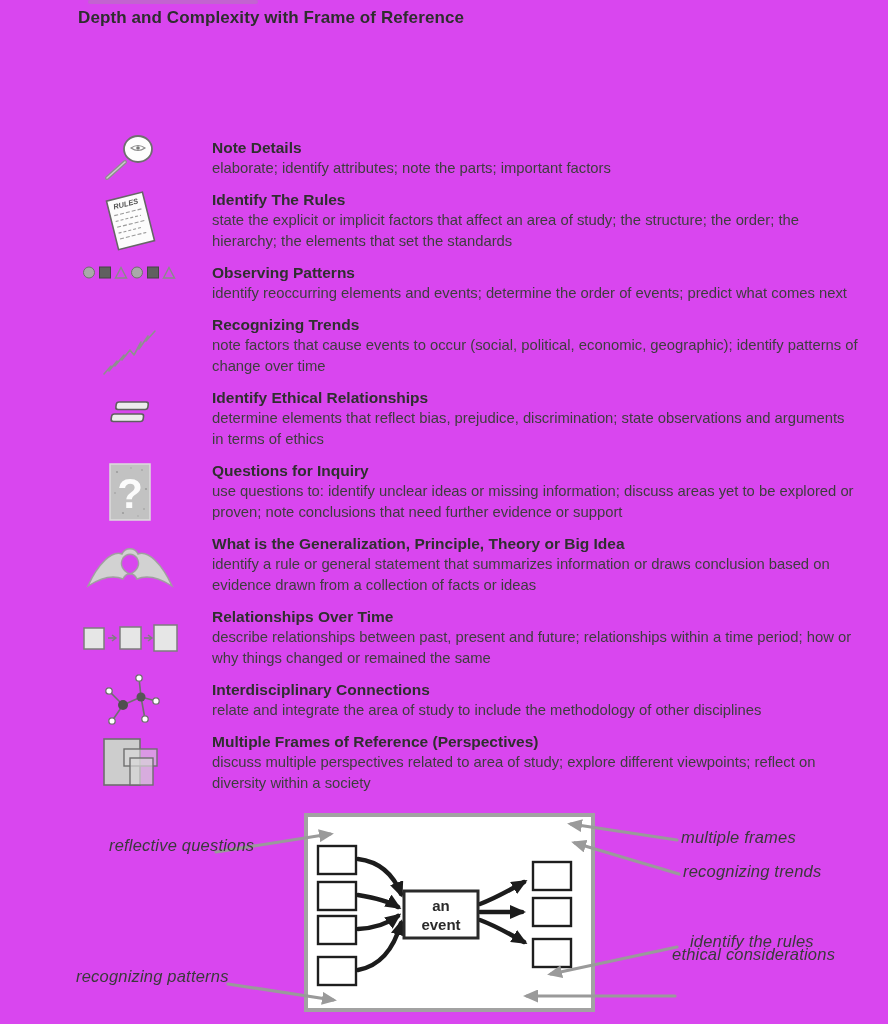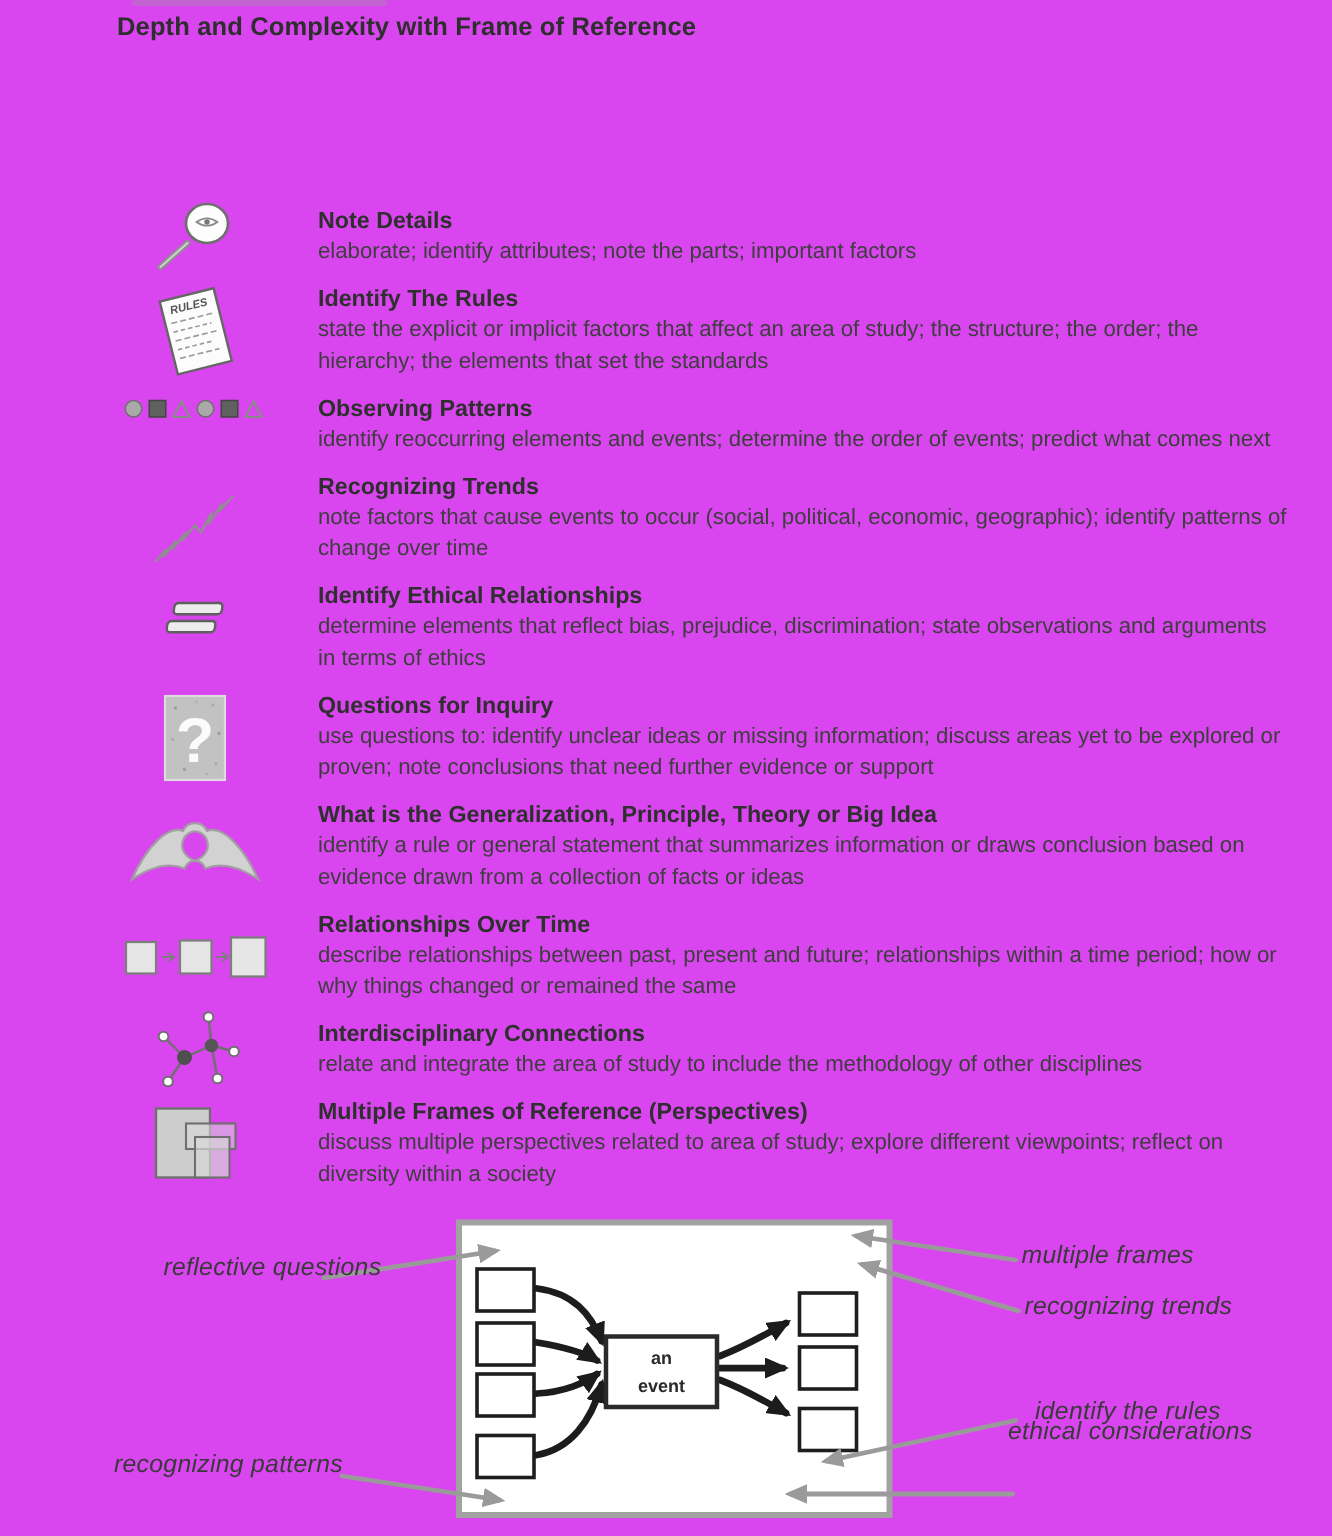--- a/index.html
+++ b/index.html
@@ -27,21 +27,21 @@
   .icon-cell.up6 svg { transform:translateY(-6px); }
   .icon-cell.dn6 svg { transform:translateY(6px); }
   .text-cell { flex:none; width:705px;margin-left:32px; }
   .item-title { font-size:15.5px; font-weight:bold; line-height:21px; color:#2f2f2f; }
   .item-desc { font-size:14.8px; line-height:21px; color:#3e3e3e; white-space:pre-line; }
   .diagram { position:absolute; left:0; top:810px; width:888px; height:214px; }
   .diagram svg.scene { position:absolute; left:0; top:0; }
   .event-label {
     position:absolute; left:404px; top:891px; width:74px; height:47px;
     display:flex; align-items:center; justify-content:center; text-align:center;
-    font-size:12px; font-weight:bold; line-height:19px; color:#2a2a2a; white-space:pre-line;
+    font-size:15px; font-weight:bold; line-height:19px; color:#2a2a2a; white-space:pre-line;
   }
   .dlabel {
     position:absolute; font-size:16.5px; font-style:italic; color:#3a3a3a;
     white-space:nowrap; letter-spacing:.2px;
   }
   .lbl-reflective { left:77px; top:836px;margin-left:32px; }
   .lbl-patterns   { left:76px; top:967px; }
   .lbl-frames     { left:681px; top:828px; }
   .lbl-trends     { left:683px; top:862px; }
   .lbl-rules      { left:690px; top:932px; }

